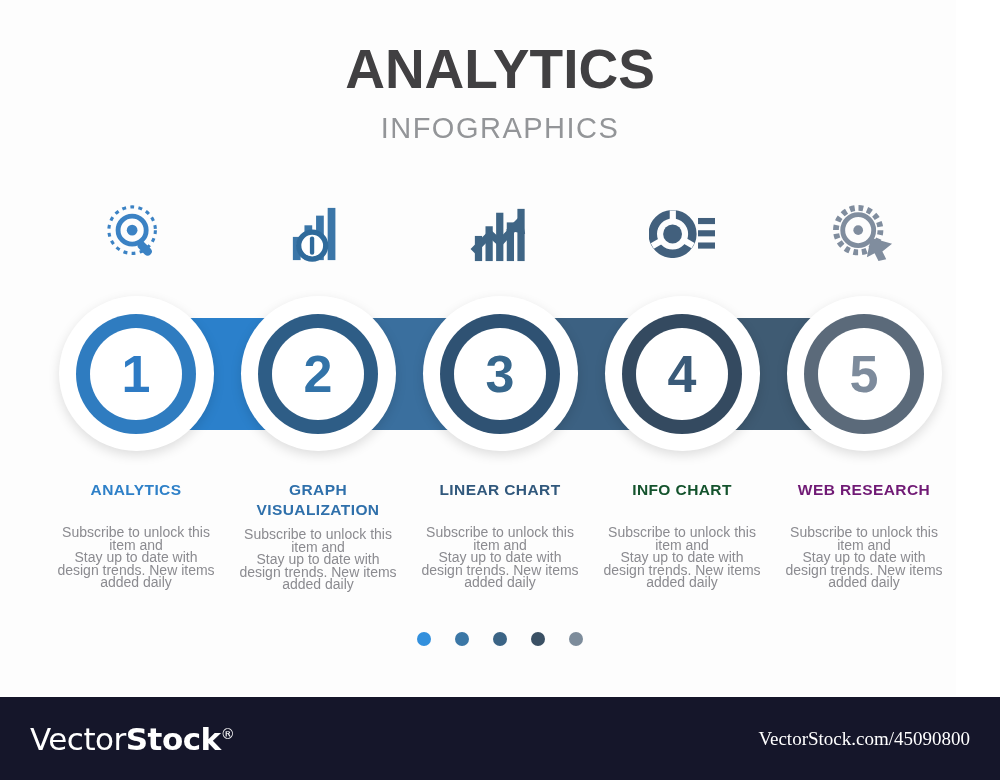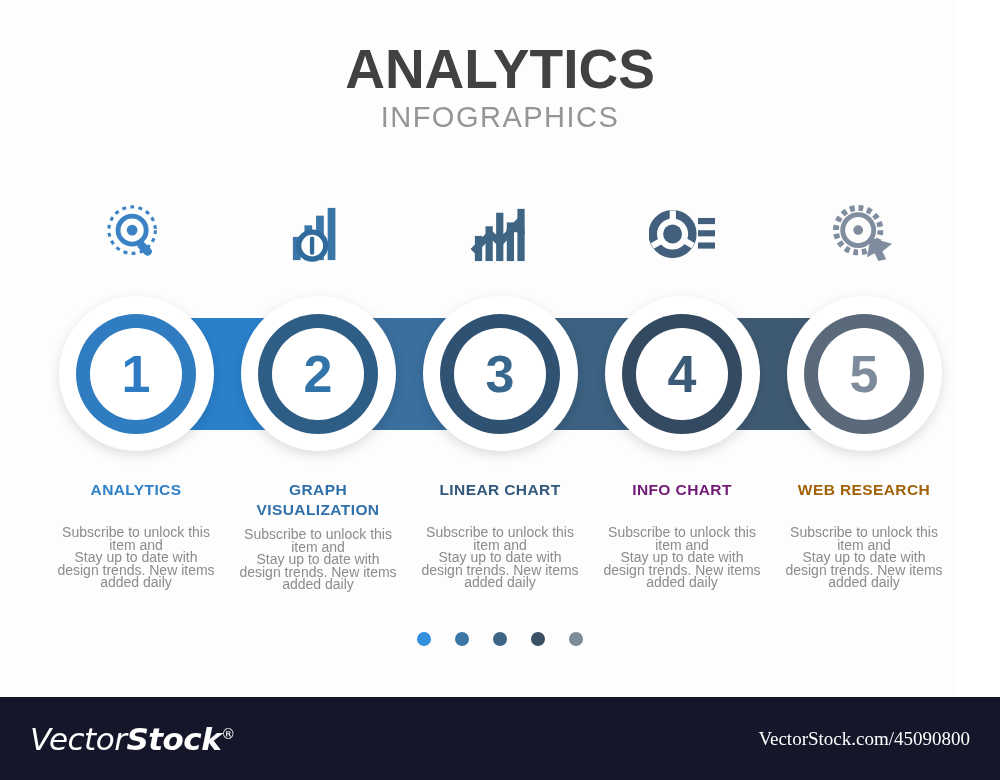--- a/index.html
+++ b/index.html
@@ -29,21 +29,21 @@
     text-align: center;
   }
   .title {
     font-size: 55px;
     font-weight: bold;
     color: #414042;
     letter-spacing: 0px;
     line-height: 62px;
   }
   .subtitle {
-    margin-top: 1px;
+    margin-top: 12px;
     font-size: 29px;
     font-weight: normal;
     color: #939598;
     letter-spacing: 1.5px;
   }
 
   
   .icons-row {
     position: absolute;
     top: 200px;
@@ -169,21 +169,20 @@
     display: flex;
     align-items: center;
   }
   .vs-logo {
     position: absolute;
     left: 30px;
     font-size: 31px;
     color: #ffffff;
     letter-spacing: -0.5px;
     font-family: "DejaVu Sans", sans-serif;
-    font-style: italic;
   }
   .vs-logo .vs-bold { font-weight: bold; }
   .vs-logo .vs-reg { font-size: 14px; vertical-align: super; }
   .vs-url {
     position: absolute;
     right: 30px;
     font-size: 19px;
     color: #ffffff;
     font-family: Liberation Serif, serif;
   }
@@ -348,32 +347,32 @@
       <div class="step-desc">
         <div>Subscribe to unlock this</div>
         <div>item and</div>
         <div>Stay up to date with</div>
         <div>design trends. New items</div>
         <div>added daily</div>
       </div>
     </div>
 
     <div class="text-cell">
-      <div class="step-label" style="color:#701a75">INFO CHART</div>
+      <div class="step-label" style="color:#14532d">INFO CHART</div>
       <div class="step-desc">
         <div>Subscribe to unlock this</div>
         <div>item and</div>
         <div>Stay up to date with</div>
         <div>design trends. New items</div>
         <div>added daily</div>
       </div>
     </div>
 
     <div class="text-cell">
-      <div class="step-label" style="color:#a16207">WEB RESEARCH</div>
+      <div class="step-label" style="color:#701a75">WEB RESEARCH</div>
       <div class="step-desc">
         <div>Subscribe to unlock this</div>
         <div>item and</div>
         <div>Stay up to date with</div>
         <div>design trends. New items</div>
         <div>added daily</div>
       </div>
     </div>
 
   </div>

